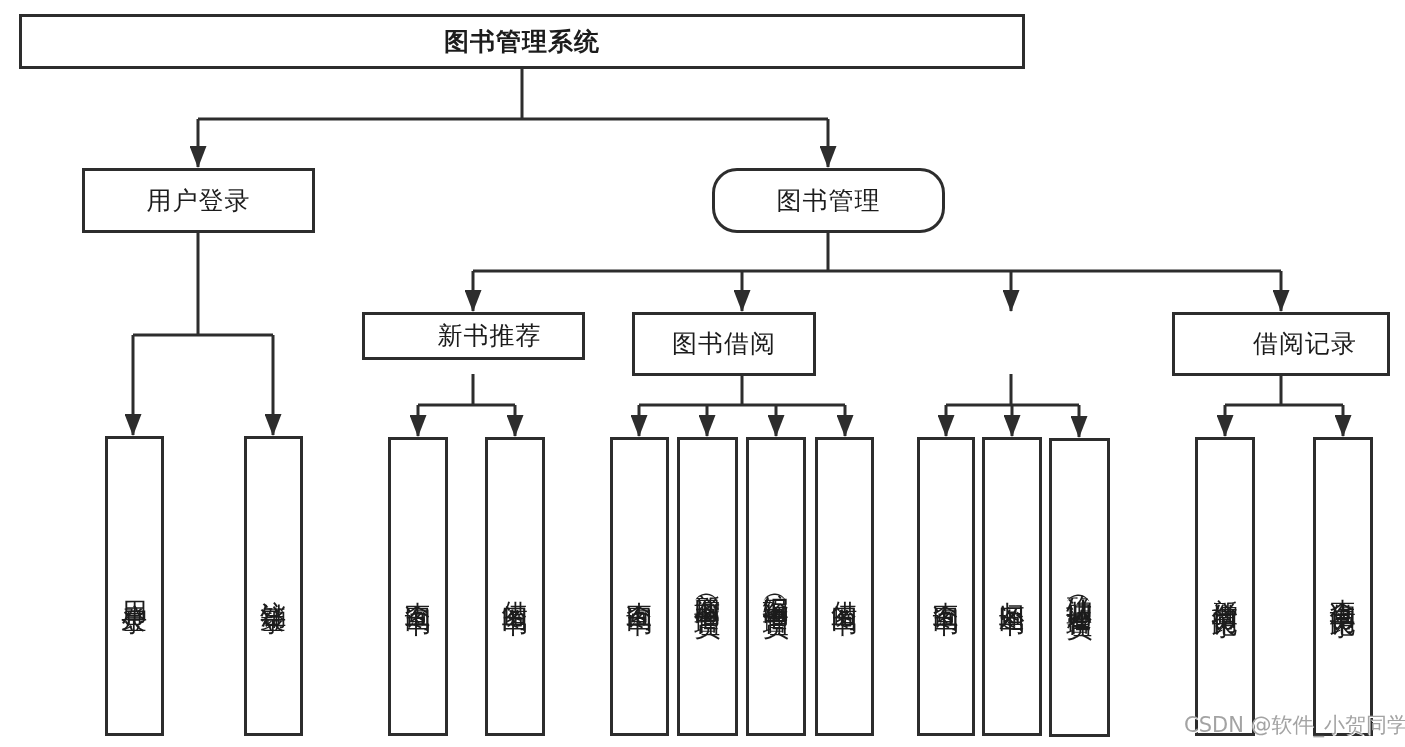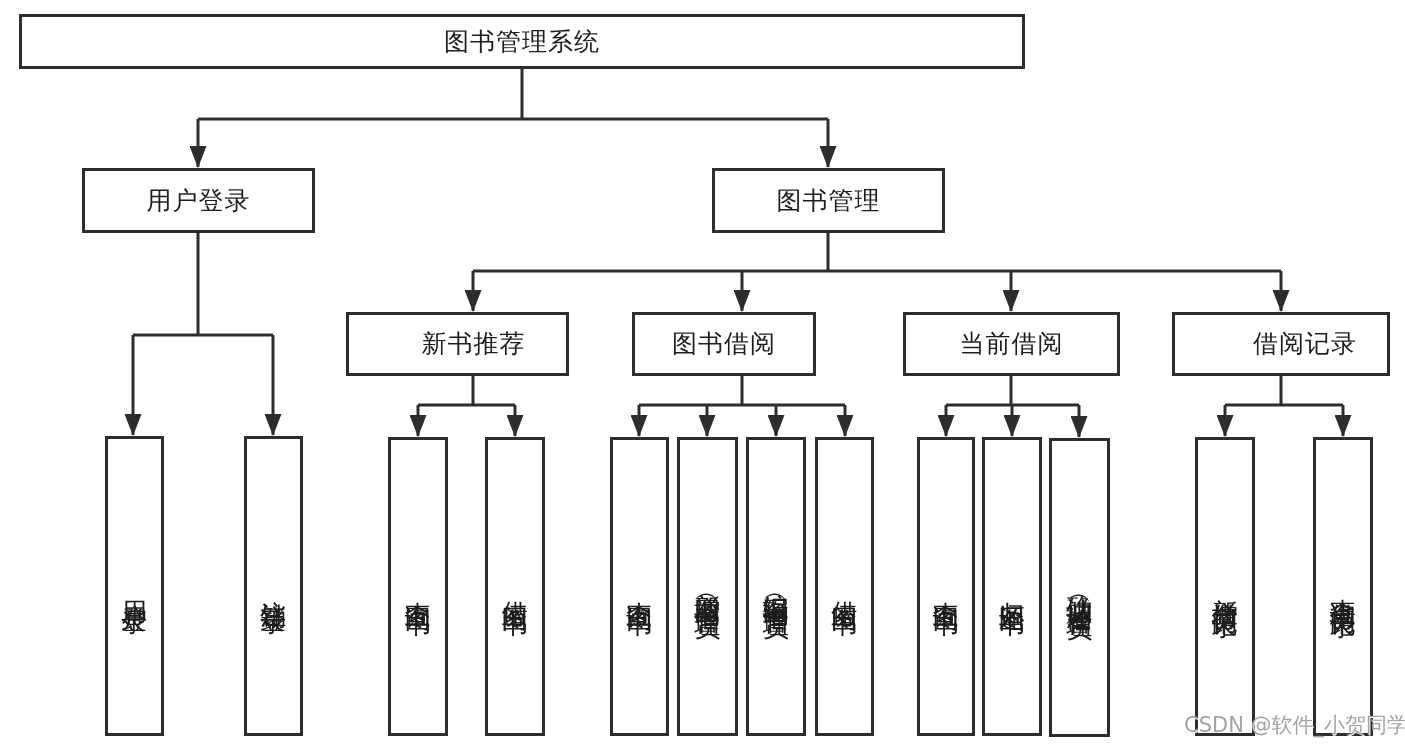--- a/index.html
+++ b/index.html
@@ -34,24 +34,24 @@
     white-space: nowrap;
   }
   .leaf {
     writing-mode: vertical-rl;
     text-orientation: mixed;
     font-size: 26px;
     letter-spacing: 3px;
     white-space: nowrap;
   }
   
-  #root        { left: 19px;   top: 14px;  width: 1006px; height: 55px; }
+  #root        { left: 19px;   top: 14px;  width: 1006px; height: 55px; font-weight: bold; }
   #n-ulogin    { left: 82px;   top: 168px; width: 233px;  height: 65px; }
-  #n-bmgmt     { left: 712px;  top: 168px; width: 233px;  height: 65px; }
-  #n-newbook   { left: 346px;  top: 312px; width: 223px;  height: 64px; padding-left: 32px; }
+  #n-bmgmt     { left: 712px;  top: 168px; width: 233px;  height: 65px; border-radius: 25px; }
+  #n-newbook   { left: 362px;  top: 312px; width: 223px;  height: 48px; padding-left: 32px; }
   #n-borrow    { left: 632px;  top: 312px; width: 184px;  height: 64px; }
   #n-current   { left: 903px;  top: 312px; width: 217px;  height: 64px; }
   #n-records   { left: 1172px; top: 312px; width: 218px;  height: 64px; padding-left: 48px; }
   #lf-ul1 { left: 105px;  top: 436px; width: 59px; height: 300px; }
   #lf-ul2 { left: 244px;  top: 436px; width: 59px; height: 300px; }
   #lf-nb1 { left: 388px;  top: 437px; width: 60px; height: 299px; }
   #lf-nb2 { left: 485px;  top: 437px; width: 60px; height: 299px; }
   #lf-bb1 { left: 610px;  top: 437px; width: 59px; height: 299px; }
   #lf-bb2 { left: 677px;  top: 437px; width: 61px; height: 299px; }
   #lf-bb3 { left: 746px;  top: 437px; width: 60px; height: 299px; }
@@ -120,21 +120,20 @@
     </g>
   </svg>
 
   <div class="node" id="root">图书管理系统</div>
 
   <div class="node" id="n-ulogin">用户登录</div>
   <div class="node" id="n-bmgmt">图书管理</div>
 
   <div class="node" id="n-newbook">新书推荐</div>
   <div class="node" id="n-borrow">图书借阅</div>
-  <div class="node" id="n-current">当前借阅</div>
   <div class="node" id="n-records">借阅记录</div>
 
   <div class="node leaf" id="lf-ul1">用户登录</div>
   <div class="node leaf" id="lf-ul2">注销登录</div>
 
   <div class="node leaf" id="lf-nb1">查询图书</div>
   <div class="node leaf" id="lf-nb2">借阅图书</div>
 
   <div class="node leaf" id="lf-bb1">查询图书</div>
   <div class="node leaf" id="lf-bb2">新增图书（管理员）</div>

